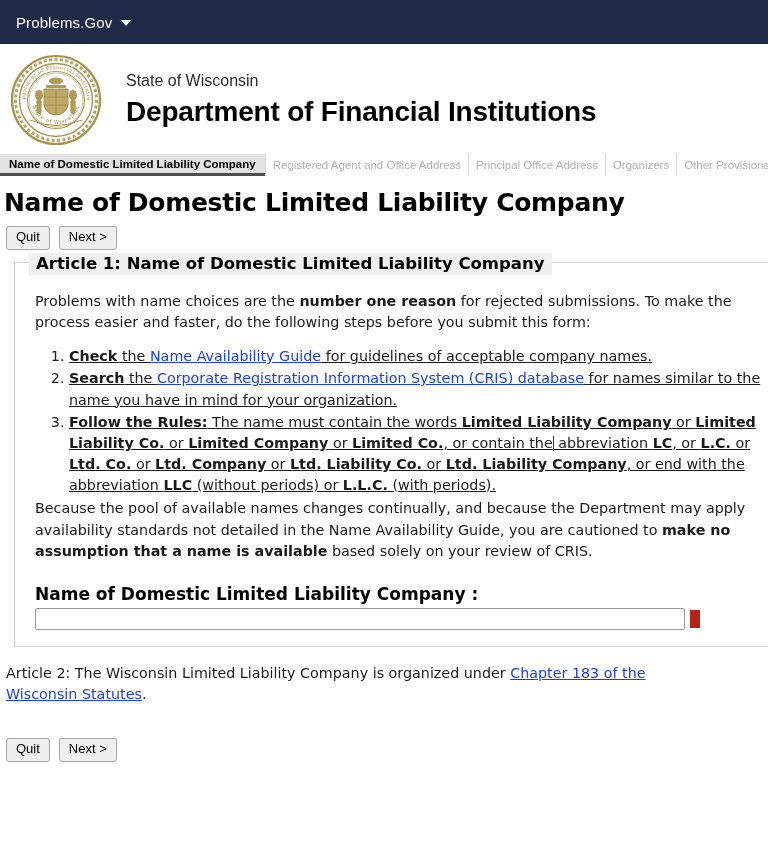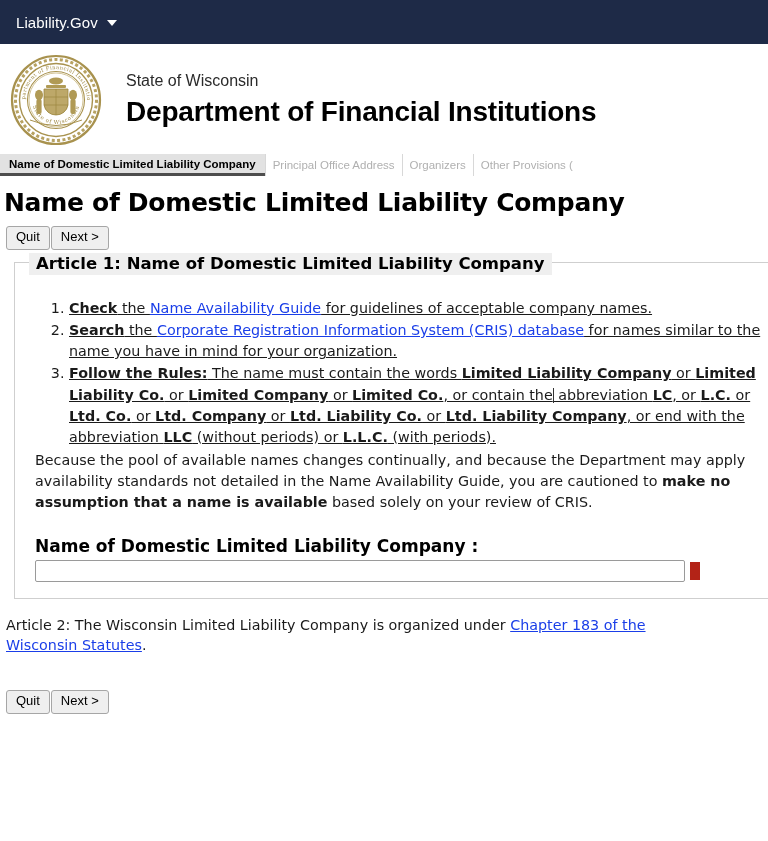--- a/index.html
+++ b/index.html
@@ -106,21 +106,21 @@
     font-family: "DejaVu Sans", sans-serif;
     font-size: 25px;
     font-weight: bold;
     color: #000000;
     margin: 12px 0 0 4px;
     letter-spacing: -0.3px;
   }
   .btn-row {
     margin: 9px 0 0 6px;
     display: flex;
-    gap: 1px;
+    gap: 9px;
   }
   .btn {
     font-family: "Liberation Sans", sans-serif;
     font-size: 13px;
     color: #000000;
     background: #efefef;
     border: 1px solid #a6a6a6;
     border-radius: 3px;
     padding: 3px 9px 4px 9px;
     line-height: 1.15;
@@ -217,21 +217,21 @@
     margin: 16px 0 0 6px;
     width: 690px;
   }
   .btn-row.bottom { margin-top: 34px; margin-left: 6px; }
 </style>
 </head>
 <body>
 
 <div class="statebar">
   <span>
-    <span class="statebar-label">Liability.Gov</span><span class="caret-down"></span>
+    <span class="statebar-label">Problems.Gov</span><span class="caret-down"></span>
   </span>
 </div>
 
 <div class="agency-header">
   <div class="seal">
     <svg width="92" height="92" viewBox="0 0 92 92" xmlns="http://www.w3.org/2000/svg">
       <circle cx="46" cy="46" r="44" fill="none" stroke="#a8924e" stroke-width="2.2"></circle>
       <circle cx="46" cy="46" r="40.5" fill="none" stroke="#b7a262" stroke-width="3" stroke-dasharray="3 2.4"></circle>
       <circle cx="46" cy="46" r="36.5" fill="none" stroke="#a8924e" stroke-width="1.4"></circle>
       <circle cx="46" cy="46" r="28.5" fill="none" stroke="#a8924e" stroke-width="1.1"></circle>
@@ -261,35 +261,37 @@
     </svg>
   </div>
   <div class="agency-text">
     <div class="agency-sub">State of Wisconsin</div>
     <div class="agency-title">Department of Financial Institutions</div>
   </div>
 </div>
 
 <div class="tabstrip">
   <div class="tab active">Name of Domestic Limited Liability Company</div>
+  <div class="tab">Registered Agent and Office Address</div>
   <div class="tab">Principal Office Address</div>
   <div class="tab">Organizers</div>
   <div class="tab">Other Provisions (</div>
 </div>
 
 <h1 class="page-title">Name of Domestic Limited Liability Company</h1>
 
 <div class="btn-row">
   <button class="btn">Quit</button>
   <button class="btn">Next &gt;</button>
 </div>
 
 <div class="article-box">
   <div class="article-legend">Article 1: Name of Domestic Limited Liability Company</div>
 
+  <p class="body-text"><span>Problems with name choices are the </span><b>number one reason</b><span> for rejected submissions. To make the process easier and faster, do the following steps before you submit this form:</span></p>
 
   <ol class="steps">
     <li><b>Check</b><span> the </span><a class="link" href="#">Name Availability Guide</a><span> for guidelines of acceptable company names.</span></li>
     <li><b>Search</b><span> the </span><a class="link" href="#">Corporate Registration Information System (CRIS) database</a><span> for names similar to the name you have in mind for your organization.</span></li>
     <li><b>Follow the Rules:</b><span> The name must contain the words </span><b>Limited Liability Company</b><span> or </span><b>Limited Liability Co.</b><span> or </span><b>Limited Company</b><span> or </span><b>Limited Co.</b><span>, or contain the</span><span class="caret-text"></span><span> abbreviation </span><b>LC</b><span>, or </span><b>L.C.</b><span> or </span><b>Ltd. Co.</b><span> or </span><b>Ltd. Company</b><span> or </span><b>Ltd. Liability Co.</b><span> or </span><b>Ltd. Liability Company</b><span>, or end with the abbreviation </span><b>LLC</b><span> (without periods) or </span><b>L.L.C.</b><span> (with periods).</span></li>
   </ol>
 
   <p class="body-text tight"><span>Because the pool of available names changes continually, and because the Department may apply availability standards not detailed in the Name Availability Guide, you are cautioned to </span><b>make no assumption that a name is available</b><span> based solely on your review of CRIS.</span></p>
 
   <div class="field-label">Name of Domestic Limited Liability Company :</div>

